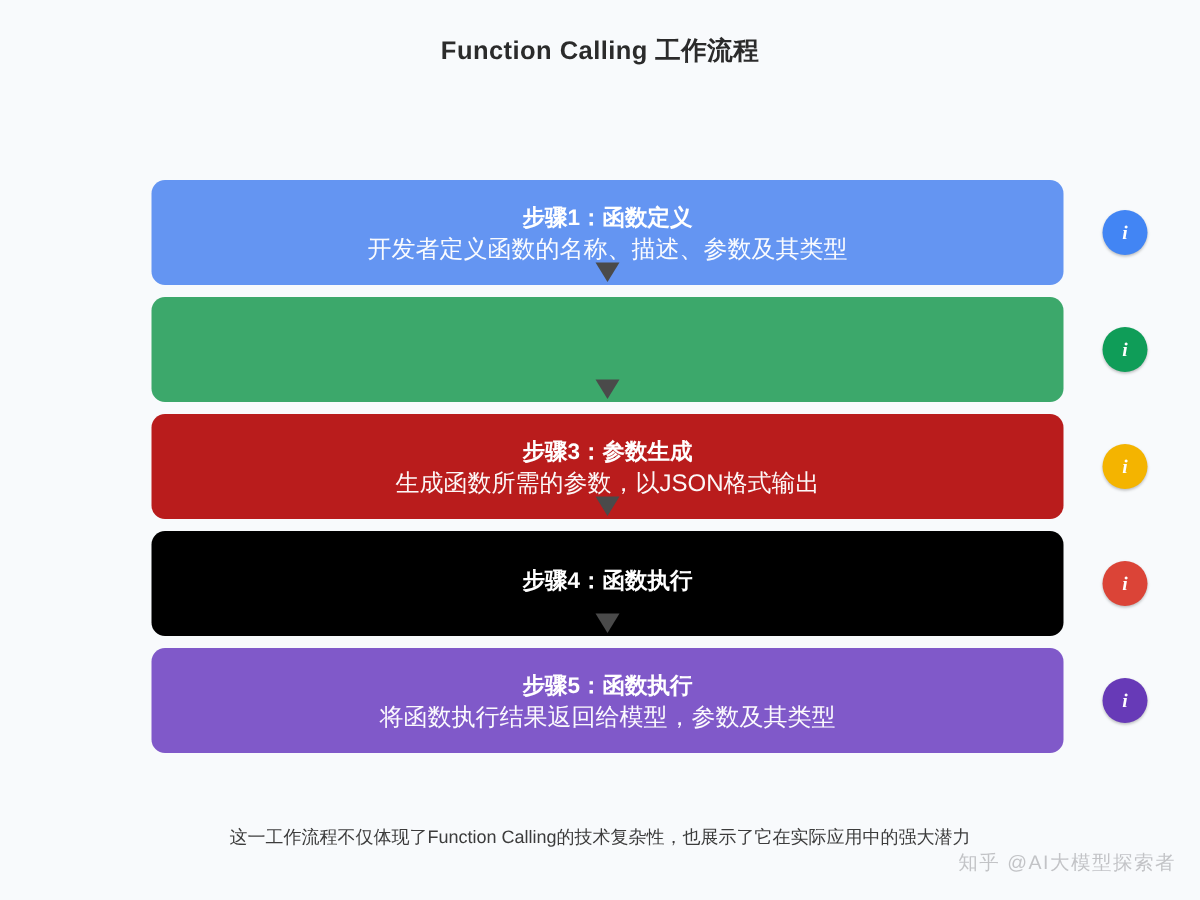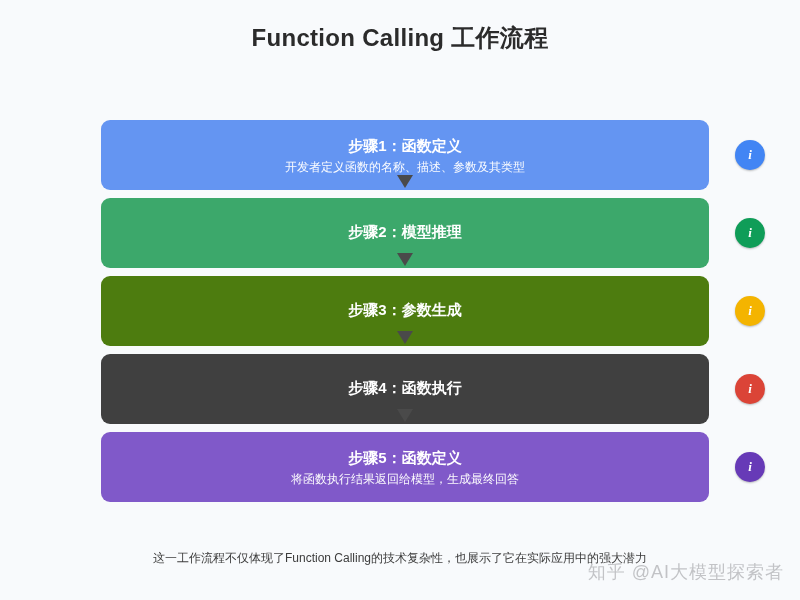--- a/index.html
+++ b/index.html
@@ -14,21 +14,21 @@
     overflow: hidden;
     position: relative;
   }
 
   #page-title {
     position: absolute;
     top: 22px;
     left: 0;
     width: 800px;
     text-align: center;
-    font-size: 24px;
+    font-size: 17px;
     font-weight: bold;
     color: #2b2b2b;
     letter-spacing: 0.3px;
   }
 
   #flow {
     position: absolute;
     top: 120px;
     left: 101px;
     width: 608px;
@@ -54,21 +54,21 @@
 
   .step-title {
     font-size: 15px;
     font-weight: bold;
     line-height: 19px;
     margin-bottom: 4px;
     color: #ffffff;
   }
 
   .step-desc {
-    font-size: 12px;
+    font-size: 16px;
     line-height: 16px;
     color: #ffffff;
     opacity: 0.97;
   }
 
   .arrow {
     position: absolute;
     left: 50%;
     transform: translateX(-50%);
     bottom: 2px;
@@ -106,21 +106,21 @@
     text-align: center;
     font-size: 12px;
     color: #3c3c3c;
     line-height: 18px;
   }
 
   #watermark {
     position: absolute;
     right: 16px;
     bottom: 16px;
-    font-size: 18px;
+    font-size: 13px;
     color: rgba(120,120,125,0.42);
     letter-spacing: 1px;
     white-space: nowrap;
     pointer-events: none;
   }
 </style>
 </head>
 <body style="background: rgb(248, 250, 252);">
 
 <div id="page-title">Function Calling 工作流程</div>
@@ -133,52 +133,52 @@
       <div class="step-desc">开发者定义函数的名称、描述、参数及其类型</div>
       <div class="arrow" style="border-top-color: rgb(74, 74, 74);"></div>
     </div>
     <div class="badge" style="background: rgb(66, 133, 244);">
       <span>i</span>
     </div>
   </div>
 
   <div class="step-row">
     <div class="step-box" style="background: rgb(60, 168, 107);">
-      <div class="step-title">步骤2：模型推理</div>
       <div class="arrow" style="border-top-color: rgb(74, 74, 74);"></div>
     </div>
     <div class="badge" style="background: rgb(15, 157, 88);">
       <span>i</span>
     </div>
   </div>
 
   <div class="step-row">
-    <div class="step-box" style="background: #4d7c0f;">
+    <div class="step-box" style="background: #b91c1c;">
       <div class="step-title">步骤3：参数生成</div>
+      <div class="step-desc">生成函数所需的参数，以JSON格式输出</div>
       <div class="arrow" style="border-top-color: rgb(74, 74, 74);"></div>
     </div>
     <div class="badge" style="background: rgb(244, 180, 0);">
       <span>i</span>
     </div>
   </div>
 
   <div class="step-row">
-    <div class="step-box" style="background: #404040;">
+    <div class="step-box" style="background: #000000;">
       <div class="step-title">步骤4：函数执行</div>
       <div class="arrow" style="border-top-color: rgb(74, 74, 74);"></div>
     </div>
     <div class="badge" style="background: rgb(219, 68, 55);">
       <span>i</span>
     </div>
   </div>
 
   <div class="step-row">
     <div class="step-box" style="background: rgb(128, 89, 201);">
-      <div class="step-title">步骤5：函数定义</div>
-      <div class="step-desc">将函数执行结果返回给模型，生成最终回答</div>
+      <div class="step-title">步骤5：函数执行</div>
+      <div class="step-desc">将函数执行结果返回给模型，参数及其类型</div>
     </div>
     <div class="badge" style="background: rgb(103, 58, 183);">
       <span>i</span>
     </div>
   </div>
 
 </div>
 
 <div id="footer-note">这一工作流程不仅体现了Function Calling的技术复杂性，也展示了它在实际应用中的强大潜力</div>
 <div id="watermark">知乎 @AI大模型探索者</div>

